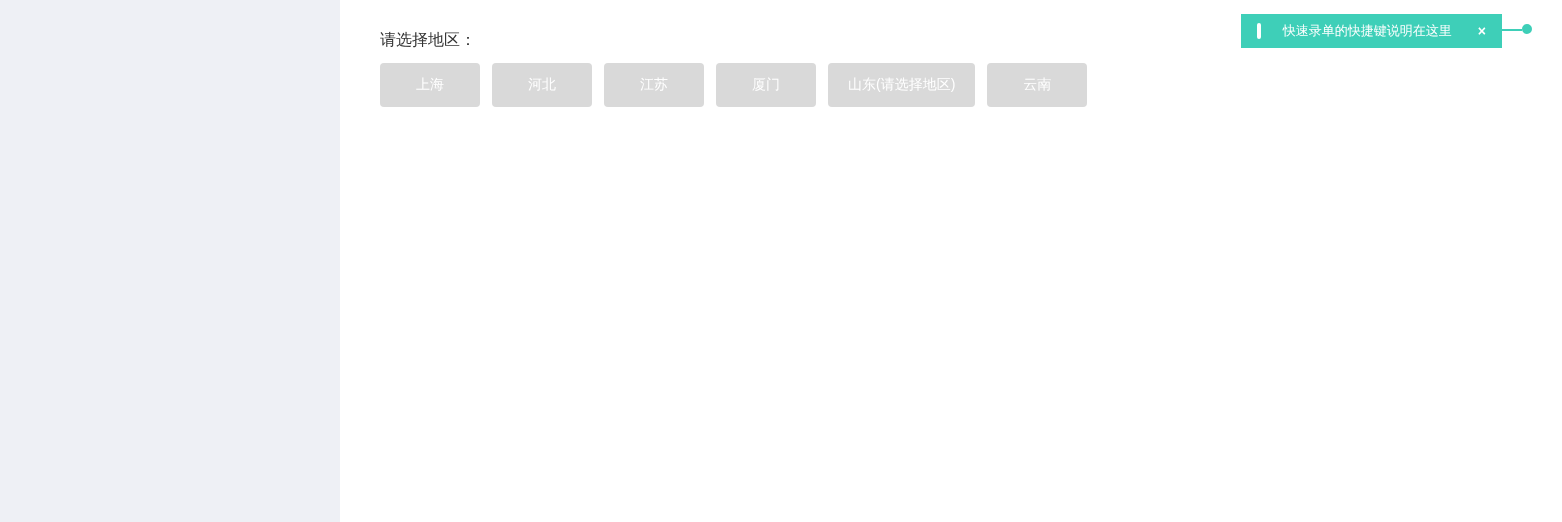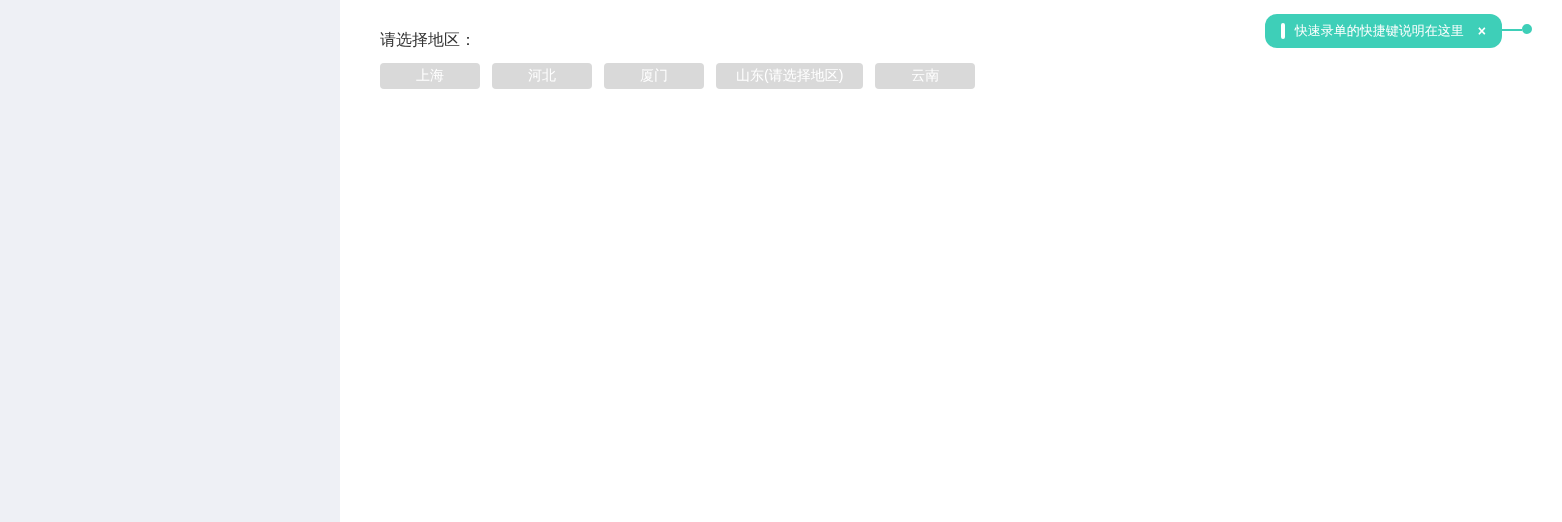--- a/index.html
+++ b/index.html
@@ -46,42 +46,42 @@
     .region-buttons {
       display: flex;
       flex-wrap: wrap;
       gap: 12px;
     }
 
     .region-btn {
       background: #d9d9d9;
       border: none;
       border-radius: 4px;
-      padding: 4px 20px;
+      padding: 13px 20px;
       font-size: 14px;
       color: #fff;
       cursor: pointer;
       min-width: 100px;
       text-align: center;
       font-family: 'Microsoft YaHei', '微软雅黑', sans-serif;
     }
 
     
     .tooltip-bar {
       position: absolute;
       top: 14px;
       right: 60px;
       background: #3ecfb8;
       color: #fff;
       font-size: 13px;
       padding: 8px 16px;
-      border-radius: 12px;
+      border-radius: 0;
       display: flex;
       align-items: center;
-      gap: 10px;
+      gap: 22px;
       white-space: nowrap;
     }
 
     .tooltip-bar .bar-accent {
       width: 4px;
       height: 16px;
       background: #fff;
       border-radius: 2px;
       display: inline-block;
     }
@@ -121,20 +121,21 @@
 
 <div class="sidebar"></div>
 
 <div class="main-content">
   <div class="page-title">请选择地区：</div>
 
   <div class="region-buttons">
 
   <button class="region-btn">上海</button>
       <button class="region-btn">河北</button>
+      <button class="region-btn">江苏</button>
       <button class="region-btn">厦门</button>
       <button class="region-btn">山东(请选择地区)</button>
       <button class="region-btn">云南</button>
     </div>
 </div>
 
 <div class="tooltip-bar">
   <span class="bar-accent"></span>
   <span>快速录单的快捷键说明在这里</span>
   <span class="tooltip-close">×</span>

